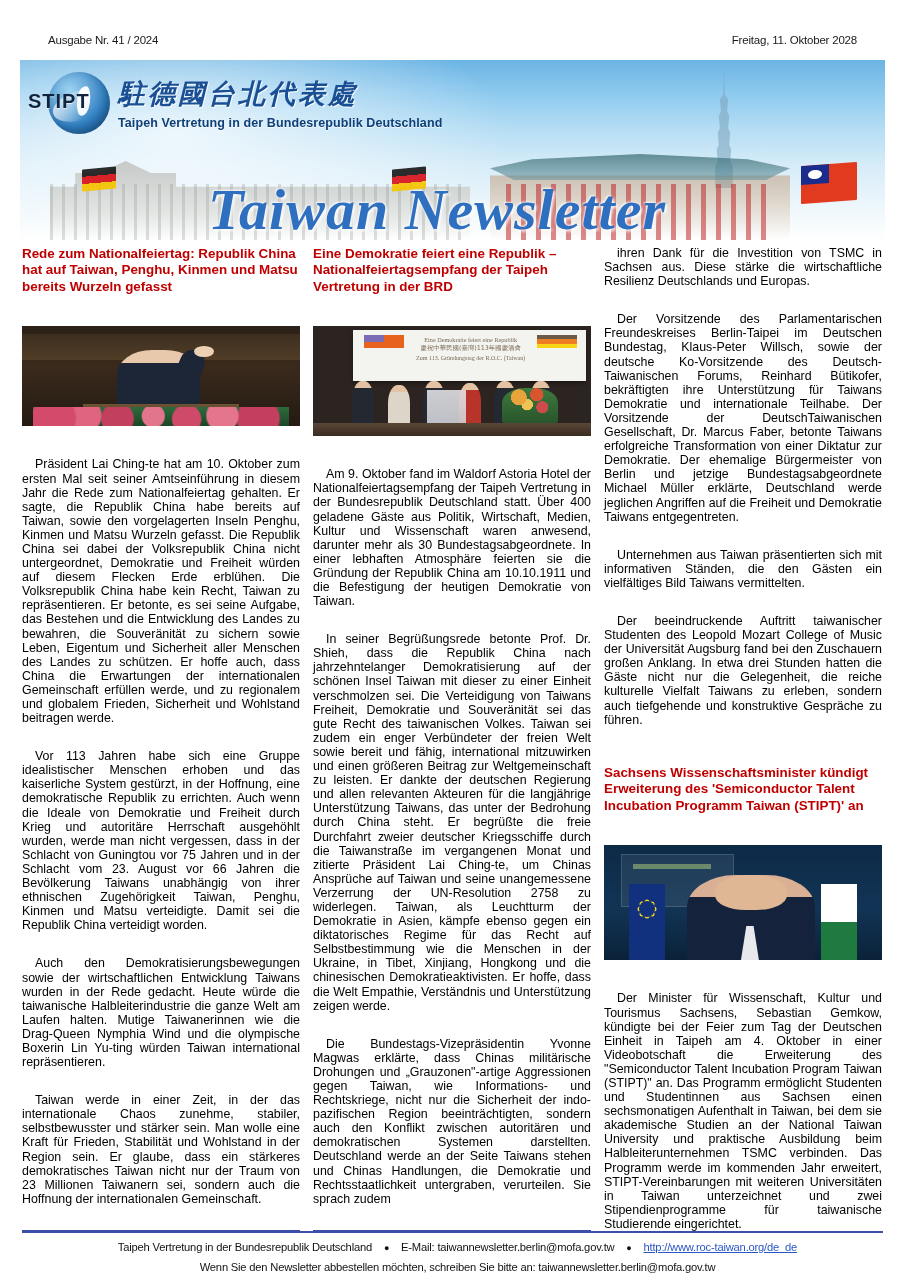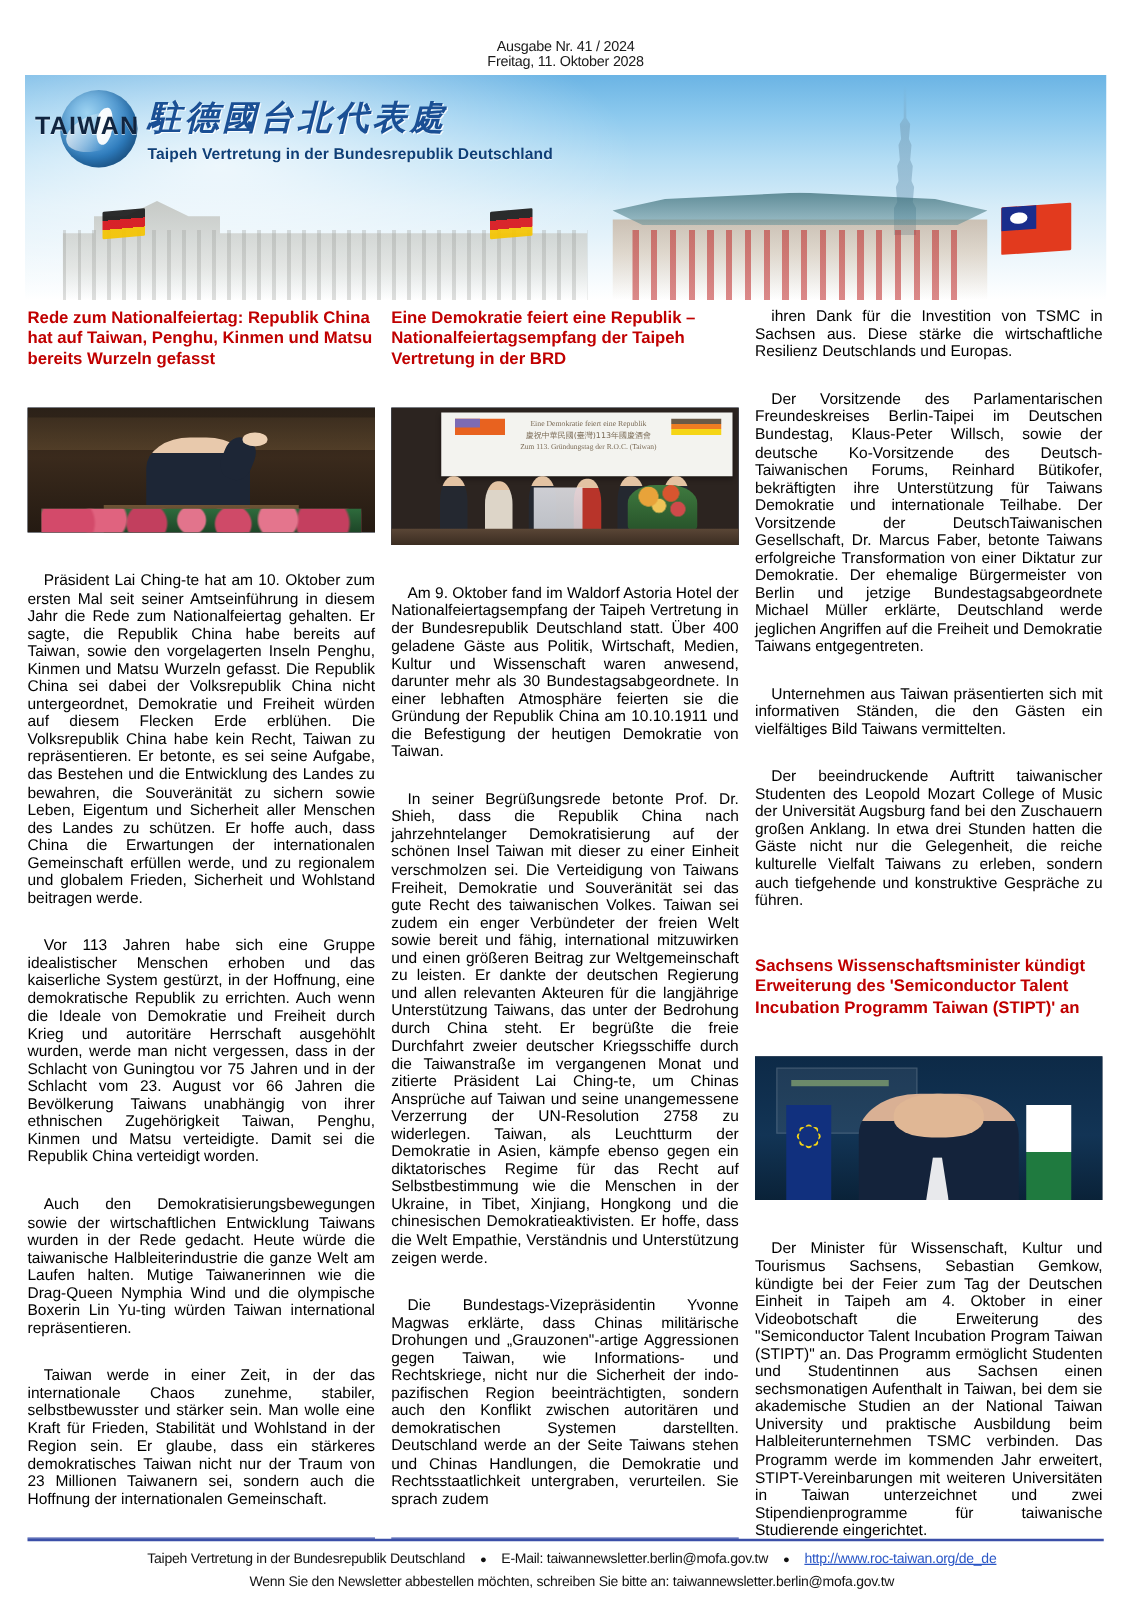--- a/index.html
+++ b/index.html
@@ -22,21 +22,20 @@
     top: 32px;
     left: 48px;
     right: 48px;
     height: 16px;
     display: flex;
     justify-content: space-between;
     align-items: center;
     font-size: 11.5px;
     letter-spacing: -0.2px;
     color: #1a1a1a;
-    flex-direction: column;
   }
 
   
   .banner {
     position: absolute;
     top: 60px;
     left: 20px;
     width: 865px;
     height: 180px;
     overflow: hidden;
@@ -536,22 +535,23 @@
   <div class="logo-wrap">
     <div class="logo-globe">
       <div class="swoosh"></div>
       <div class="island"></div>
     </div>
     <div class="logo-texts">
       <div class="logo-cn">駐德國台北代表處</div>
       <div class="logo-de">Taipeh Vertretung in der Bundesrepublik Deutschland</div>
     </div>
   </div>
-  <div class="logo-word">TAIWAN</div>
-
+  <div class="logo-word">STIPT</div>
+
+  <div class="masthead-title">Taiwan Newsletter</div>
 </div>
 
 <div class="columns">
 
   <div class="col">
     <h2 class="headline">Rede zum Nationalfeiertag: Republik China hat auf Taiwan, Penghu, Kinmen und Matsu bereits Wurzeln gefasst</h2>
 
     <div class="photo lai">
       <div class="ph-lai-bg"></div>
       <div class="ph-lai-banner"></div>

